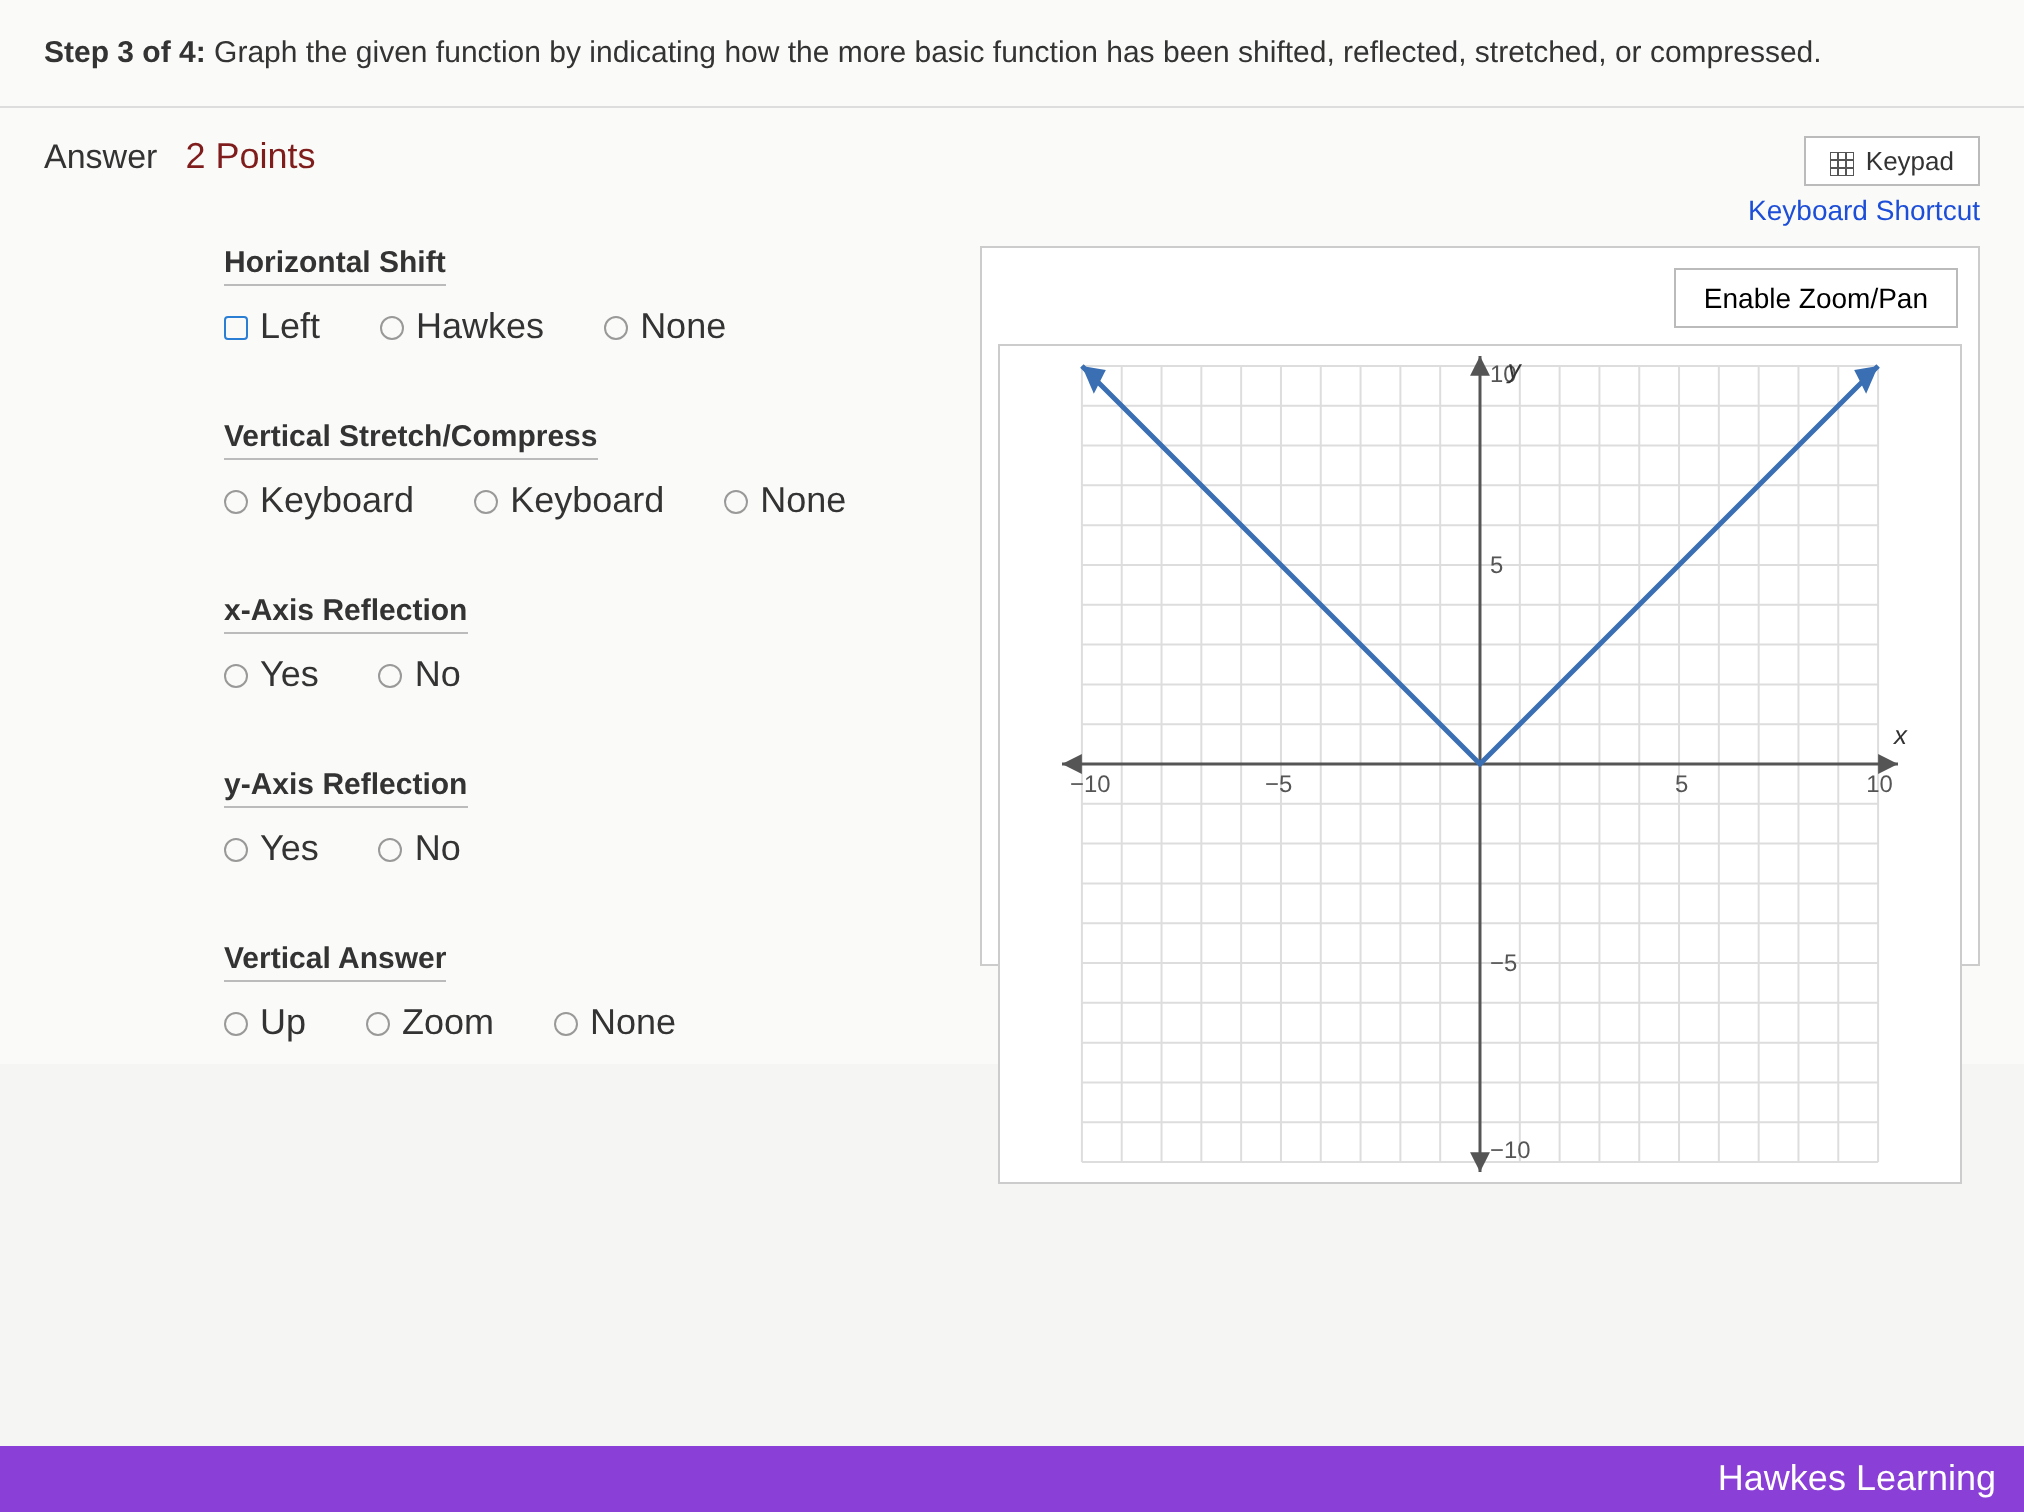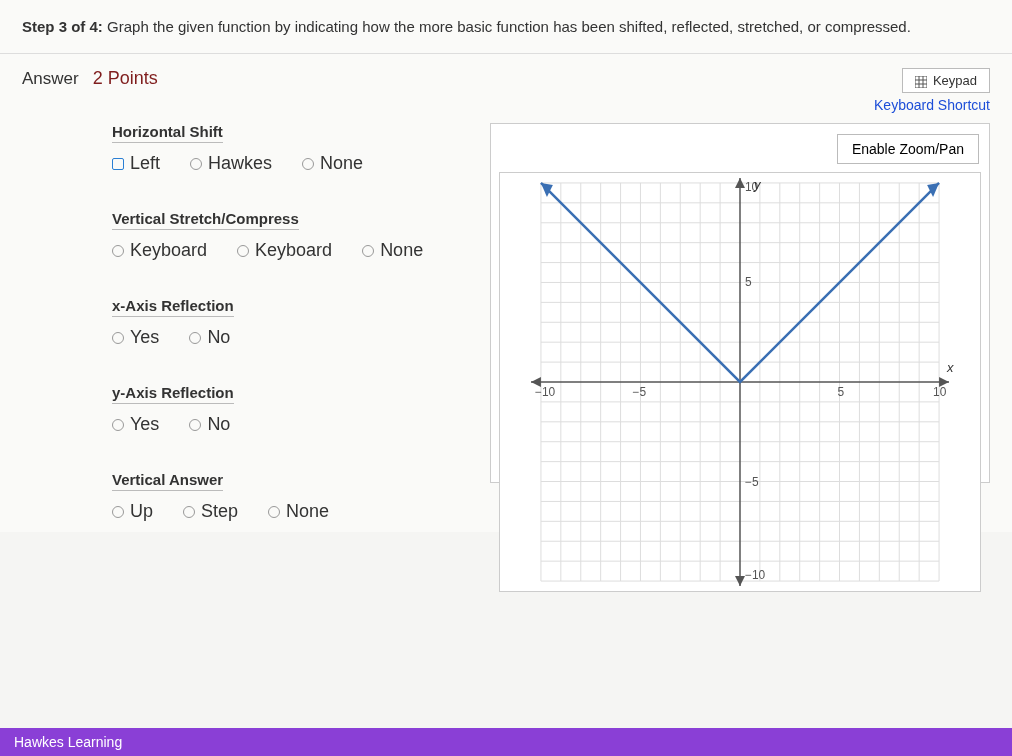--- a/index.html
+++ b/index.html
@@ -123,22 +123,23 @@
   .ax-label { font-size:13px; fill:#333; font-style:italic;}
   .plot-line { stroke:#3a6fb3; stroke-width:2.5; fill:none; }
   .arrow-head { fill:#3a6fb3; }
   .axis-arrow { fill:#555; }
   .footer {
     position:absolute;
     bottom:0; left:0; right:0;
     background: linear-gradient(#8a3fd6,#8a3fd6);
     color:#fff;
     padding:6px 14px;
-    font-size:14px;
+    font-size:18px;
     font-weight:500;
+    text-align:right;
   }
 </style>
 </head>
 <body>
 
 <div class="content">
   <div class="step-row">
     <b>Step 3 of 4:</b>
     <span>Graph the given function by indicating how the more basic function has been shifted, reflected, stretched, or compressed.</span>
   </div>
@@ -226,21 +227,21 @@
       </div>
 
       <div class="section-title">Vertical Answer</div>
       <div class="radio-row">
         <label class="radio-item">
             <span class="circle-radio"></span>
             <span>Up</span>
           </label>
         <label class="radio-item">
             <span class="circle-radio"></span>
-            <span>Step</span>
+            <span>Zoom</span>
           </label>
         <label class="radio-item">
             <span class="circle-radio"></span>
             <span>None</span>
           </label>
       </div>
 
     </div>
 
     <div class="graph-panel">

